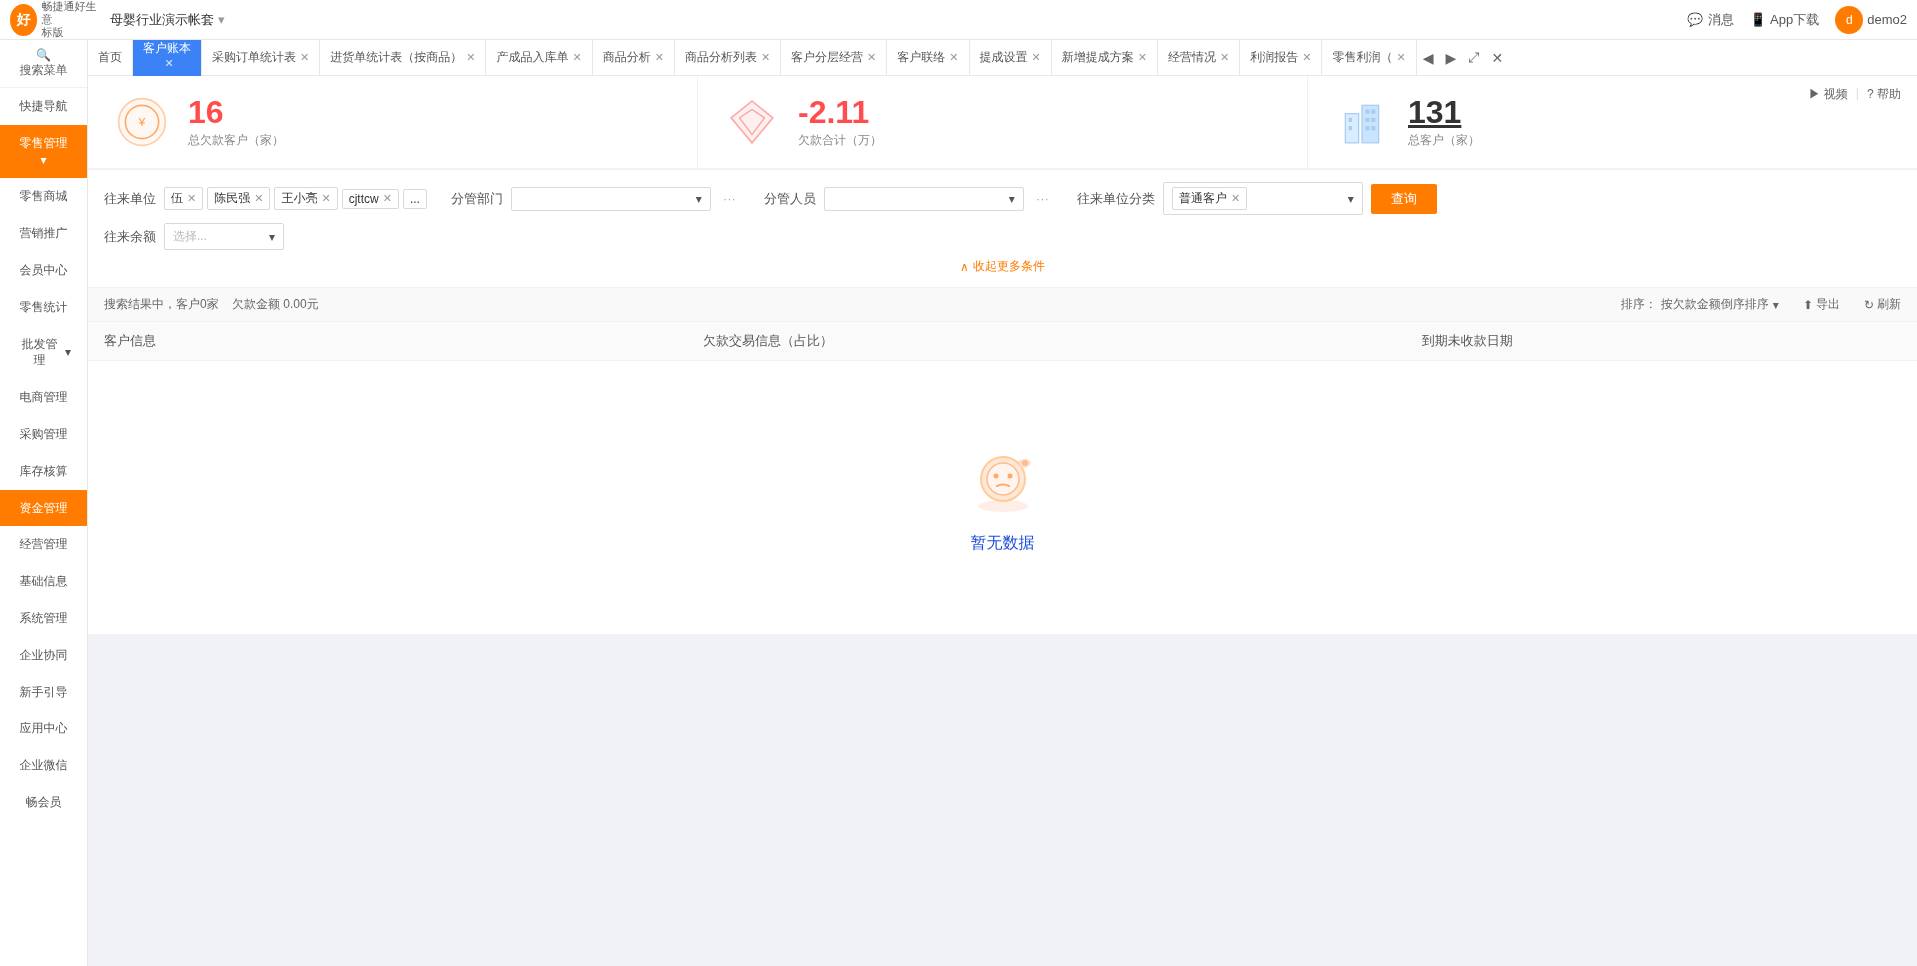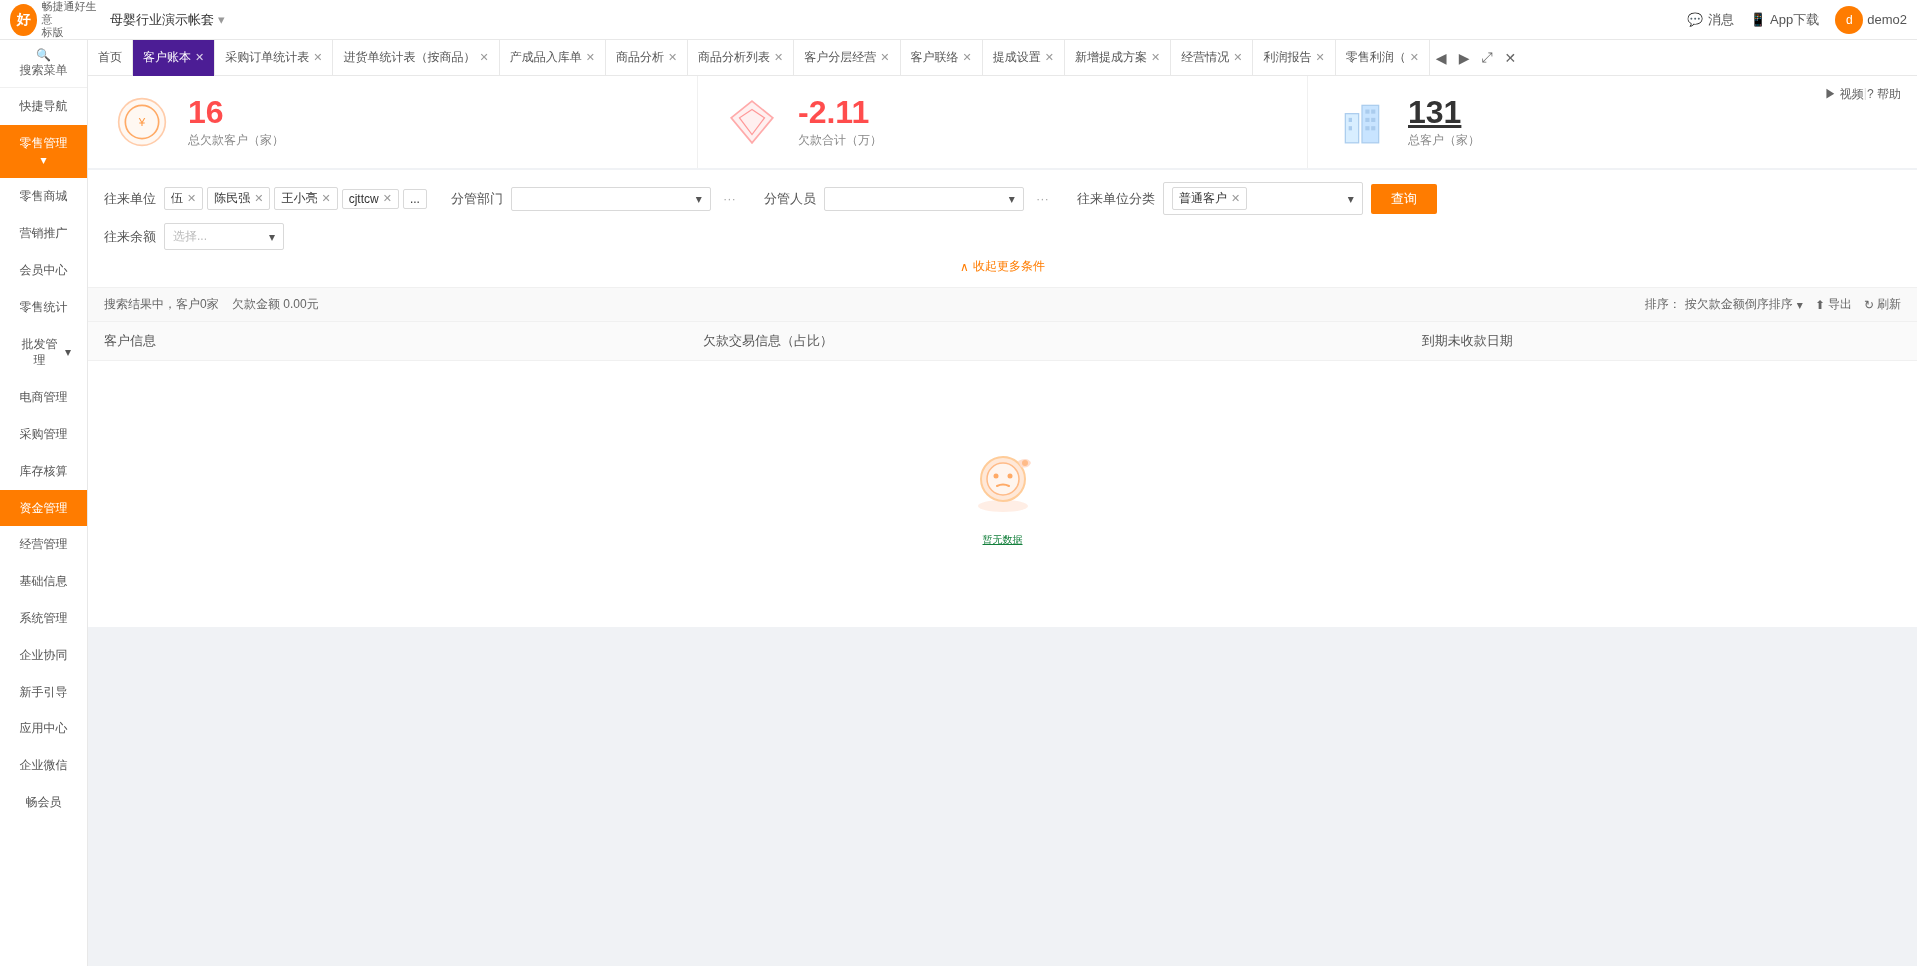--- a/index.html
+++ b/index.html
@@ -24,66 +24,66 @@
     .avatar { width: 28px; height: 28px; border-radius: 50%; background: #ff7c00; display: flex; align-items: center; justify-content: center; color: #fff; font-size: 12px; }
 
     
     .sidebar-search { padding: 8px 4px; border-bottom: 1px solid #f0f0f0; text-align: center; color: #666; font-size: 12px; cursor: pointer; }
     .sidebar-item { text-align: center; padding: 10px 16px; cursor: pointer; color: #555; font-size: 12px; line-height: 1.4; }
     .sidebar-item.active { background: #ff7c00; color: #fff; }
     .sidebar-item.has-arrow { display: flex; align-items: center; justify-content: center; gap: 2px; }
 
     
     .tab { display: flex; align-items: center; padding: 0 10px; height: 36px; border-right: 1px solid #e8e8e8; font-size: 12px; color: #555; cursor: pointer; white-space: nowrap; flex-shrink: 0; }
-    .tab.active { color: #fff; background: #4c1d95; }
+    .tab.active { color: #fff; background: #3b82f6; flex-direction: column; }
     .tab .close { margin-left: 4px; color: #999; font-size: 11px; cursor: pointer; }
     .tab.active .close { color: rgba(255,255,255,0.8); }
     .tab-nav-btn { padding: 0 6px; cursor: pointer; color: #666; font-size: 14px; flex-shrink: 0; }
 
     
     .stats-row { display: flex; background: #fff; margin-bottom: 2px; }
     .stat-card { flex: 1; padding: 16px 24px; display: flex; align-items: center; gap: 16px; border-right: 1px solid #f0f0f0; position: relative; }
     .stat-card:last-child { border-right: none; }
     .stat-icon { width: 60px; height: 60px; flex-shrink: 0; display: flex; align-items: center; justify-content: center; }
     .stat-icon svg { width: 50px; height: 50px; }
     .stat-info { }
     .stat-value { font-size: 32px; font-weight: bold; color: #ff4d4d; line-height: 1; }
     .stat-value.negative { color: #ff4d4d; }
     .stat-value.dark { color: #333; text-decoration: underline; }
     .stat-label { font-size: 12px; color: #888; margin-top: 4px; }
-    .stat-card-actions { position: absolute; top: 10px; right: 16px; display: flex; font-size: 12px; color: #666; cursor: pointer; }
+    .stat-card-actions { position: absolute; top: 10px; right: 16px; display: flex; gap: 8px; font-size: 12px; color: #666; cursor: pointer; }
 
     
     .filter-area { background: #fff; padding: 12px 16px; border-bottom: 1px solid #f0f0f0; }
     .filter-row { display: flex; align-items: center; gap: 8px; margin-bottom: 8px; flex-wrap: wrap; }
     .filter-label { color: #555; font-size: 13px; white-space: nowrap; }
     .filter-tag { display: inline-flex; align-items: center; background: #fff; border: 1px solid #d9d9d9; border-radius: 2px; padding: 2px 6px; font-size: 12px; color: #333; gap: 4px; }
     .filter-tag .remove { cursor: pointer; color: #999; font-size: 11px; }
     .filter-select { display: flex; align-items: center; border: 1px solid #d9d9d9; border-radius: 2px; padding: 4px 8px; font-size: 12px; color: #555; cursor: pointer; min-width: 120px; justify-content: space-between; }
     .filter-select-wide { min-width: 200px; }
     .collapse-btn { display: flex; align-items: center; gap: 4px; color: #ff7c00; cursor: pointer; font-size: 12px; justify-content: center; margin-top: 4px; }
 
     
     .result-bar { background: #f9f9f9; padding: 8px 16px; display: flex; align-items: center; justify-content: space-between; border-bottom: 1px solid #f0f0f0; font-size: 12px; color: #666; }
-    .result-actions { display: flex; align-items: center; gap: 12px; }
+    .result-actions { display: flex; align-items: center; gap: 24px; }
     .result-action { display: flex; align-items: center; gap: 3px; cursor: pointer; color: #666; }
     .sort-select { display: flex; align-items: center; gap: 4px; }
 
     
     .data-table { background: #fff; }
     .table-header { display: flex; padding: 10px 16px; background: #fafafa; border-bottom: 1px solid #f0f0f0; font-size: 13px; color: #555; font-weight: 400; }
     .col-customer { flex: 2.5; }
     .col-debt { flex: 3; }
     .col-payment { flex: 3; }
     .col-date { flex: 2; }
 
     
     .empty-state { display: flex; flex-direction: column; align-items: center; justify-content: center; padding: 80px 0; }
     .empty-icon { width: 80px; height: 80px; margin-bottom: 12px; }
-    .empty-text { color: #15803d; font-size: 10px; text-decoration: underline; }
+    .empty-text { color: #1d4ed8; font-size: 16px; }
 
     
     .btn-query { background: #ff7c00; color: #fff; border: none; border-radius: 2px; padding: 6px 20px; font-size: 13px; cursor: pointer; white-space: nowrap; }
 
     
     .tags-container { display: flex; flex-wrap: wrap; gap: 4px; align-items: center; }
   </style>
 </head>
 <body>
 

